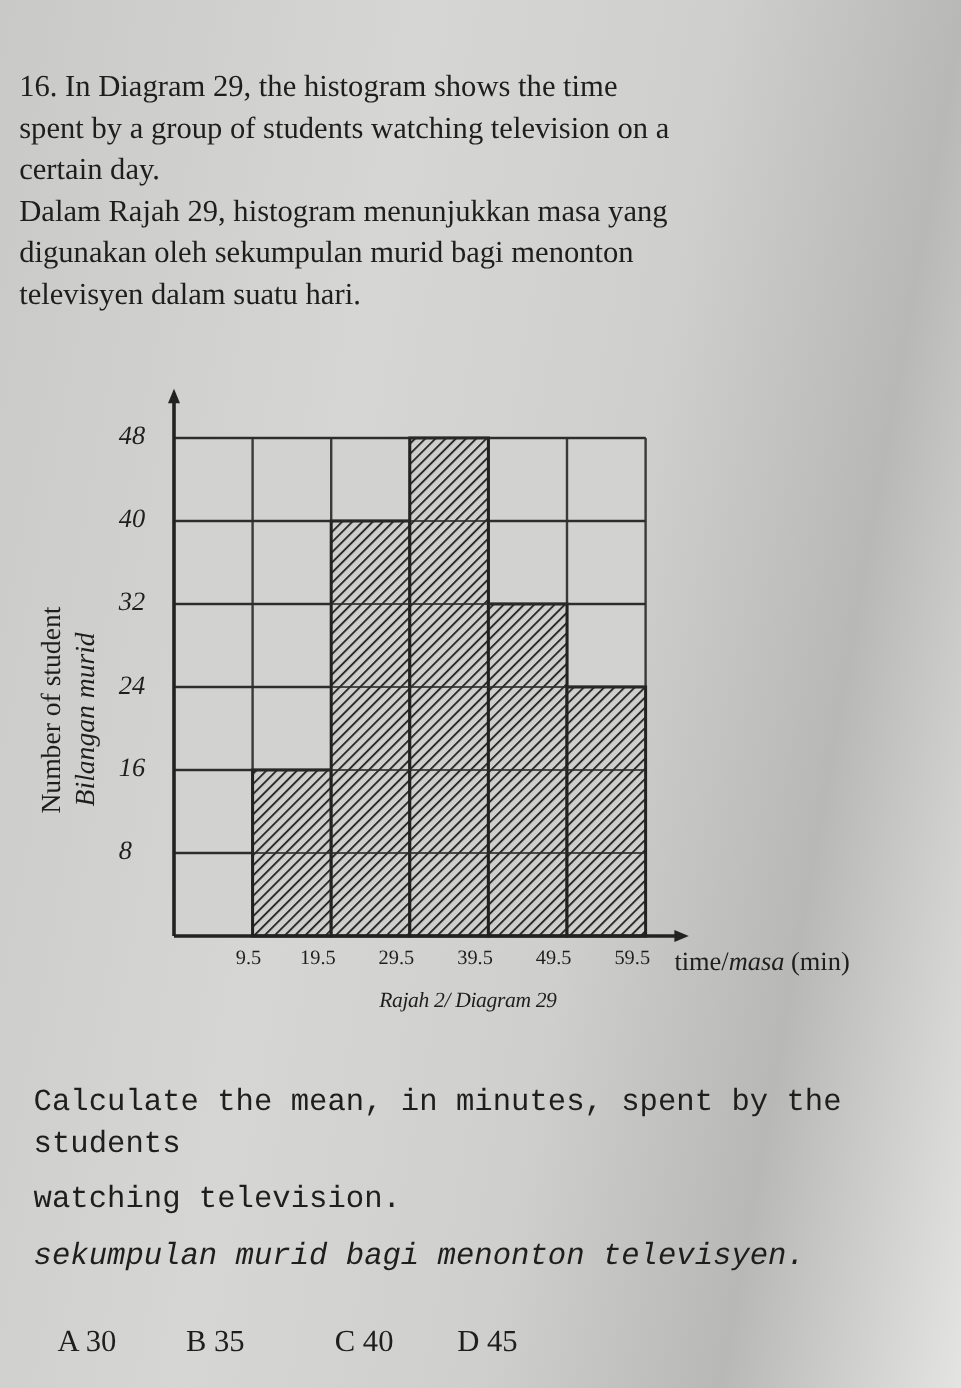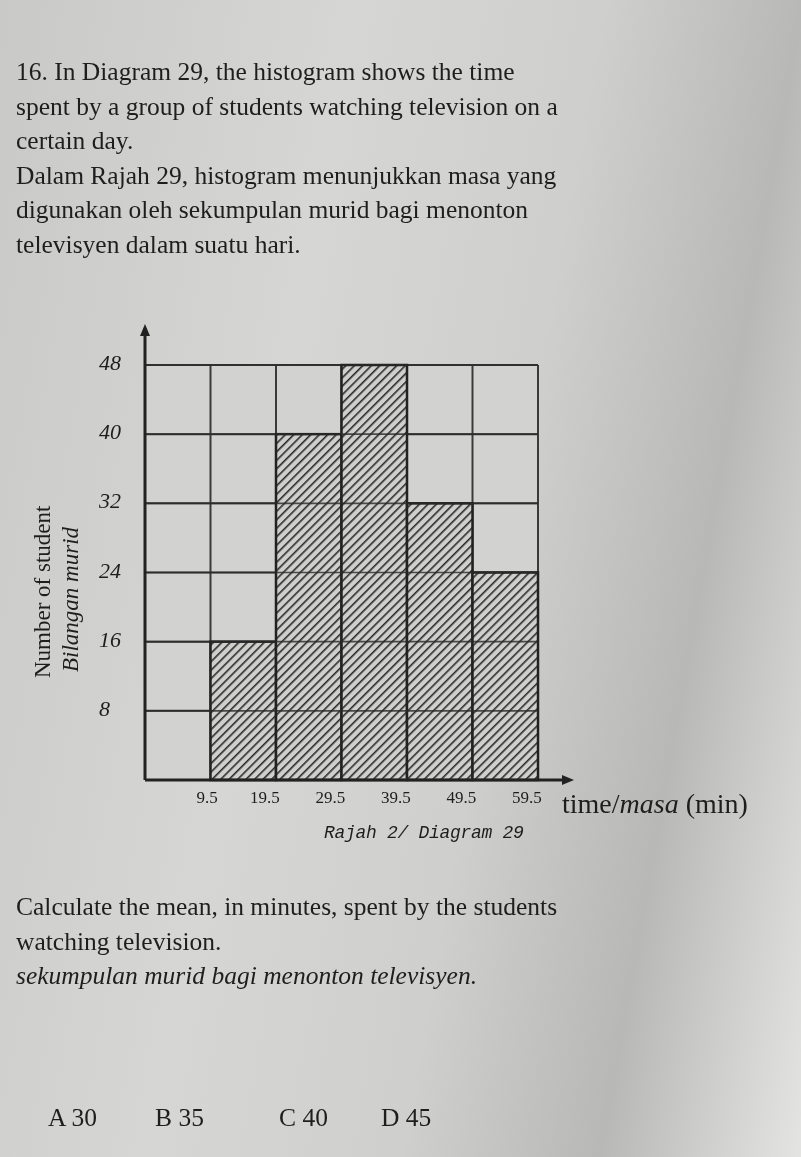--- a/index.html
+++ b/index.html
@@ -11,24 +11,24 @@
   .text-block { position: absolute; left: 16px; font-size: 25.5px; line-height: 34.5px; }
   .q-intro { top: 55px; width: 780px; }
   .q-intro p { margin: 0; }
   .italic { font-style: italic; }
   .chart { position: absolute; left: 0; top: 320px; width: 801px; height: 540px; }
   .chart svg { position: absolute; left: 0; top: 0; }
   .ylabel-wrap { position: absolute; left: 30px; top: 440px; width: 70px; height: 250px; }
   .ylabel { position: absolute; font-size: 23px; white-space: nowrap; transform-origin: left top; transform: rotate(-90deg); }
   .ytick { position: absolute; font-size: 22px; text-align: left; width: 40px; font-style: italic; }
   .xtick { position: absolute; font-size: 17px; }
-  .xaxis-title { position: absolute; font-size: 28px; }
-  .caption { position: absolute; font-size: 18px; font-style: italic; font-family: Liberation Mono, monospace; letter-spacing: -0.3px; margin-left: 8px; }
+  .xaxis-title { position: absolute; font-size: 22px; }
+  .caption { position: absolute; font-size: 18px; font-style: italic; font-family: Liberation Serif, serif; letter-spacing: -0.3px; }
   .q-main { top: 890px; width: 780px; }
-  .q-main p { margin: 0; }
+  .q-main p { margin: 12px; font-family: Liberation Mono, monospace; }
   .options { position: absolute; top: 1103px; left: 16px; font-size: 25.5px; }
   .opt { position: absolute; white-space: nowrap; }
 </style>
 </head>
 <body>
 
 <div class="text-block q-intro">
   <p>16. In Diagram 29, the histogram shows the time</p>
   <p>spent by a group of students watching television on a</p>
   <p>certain day.</p>

